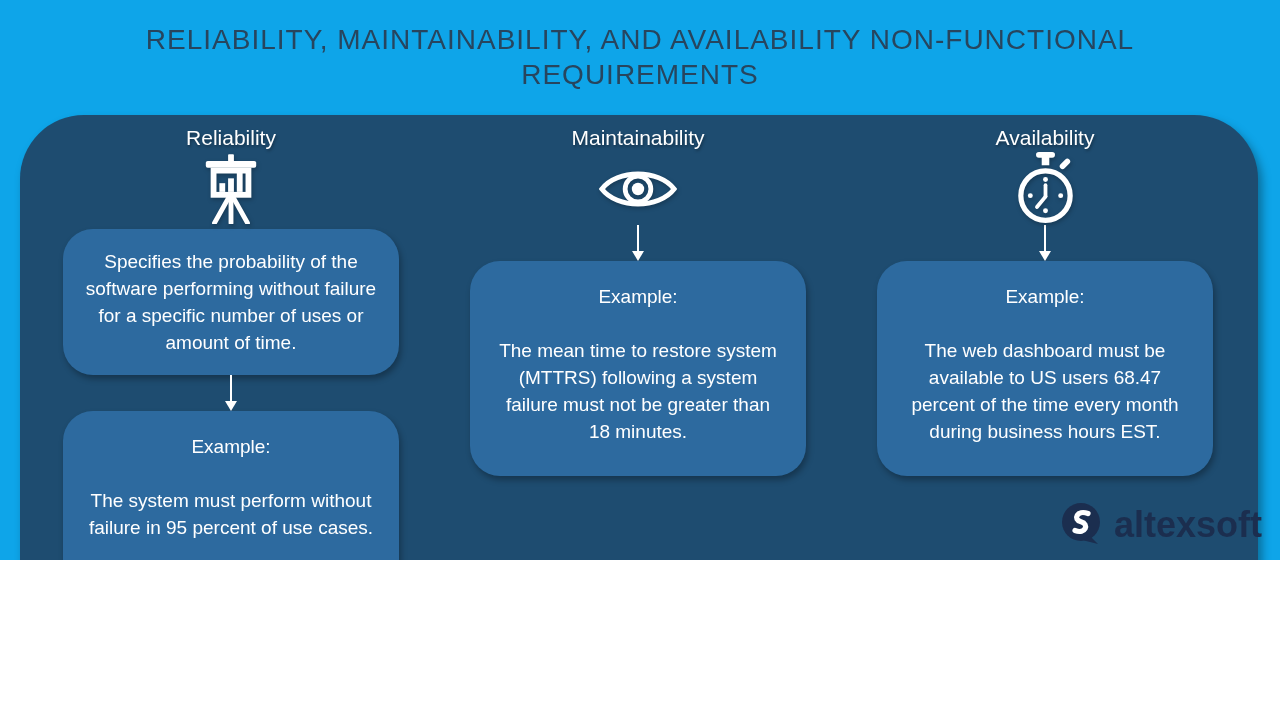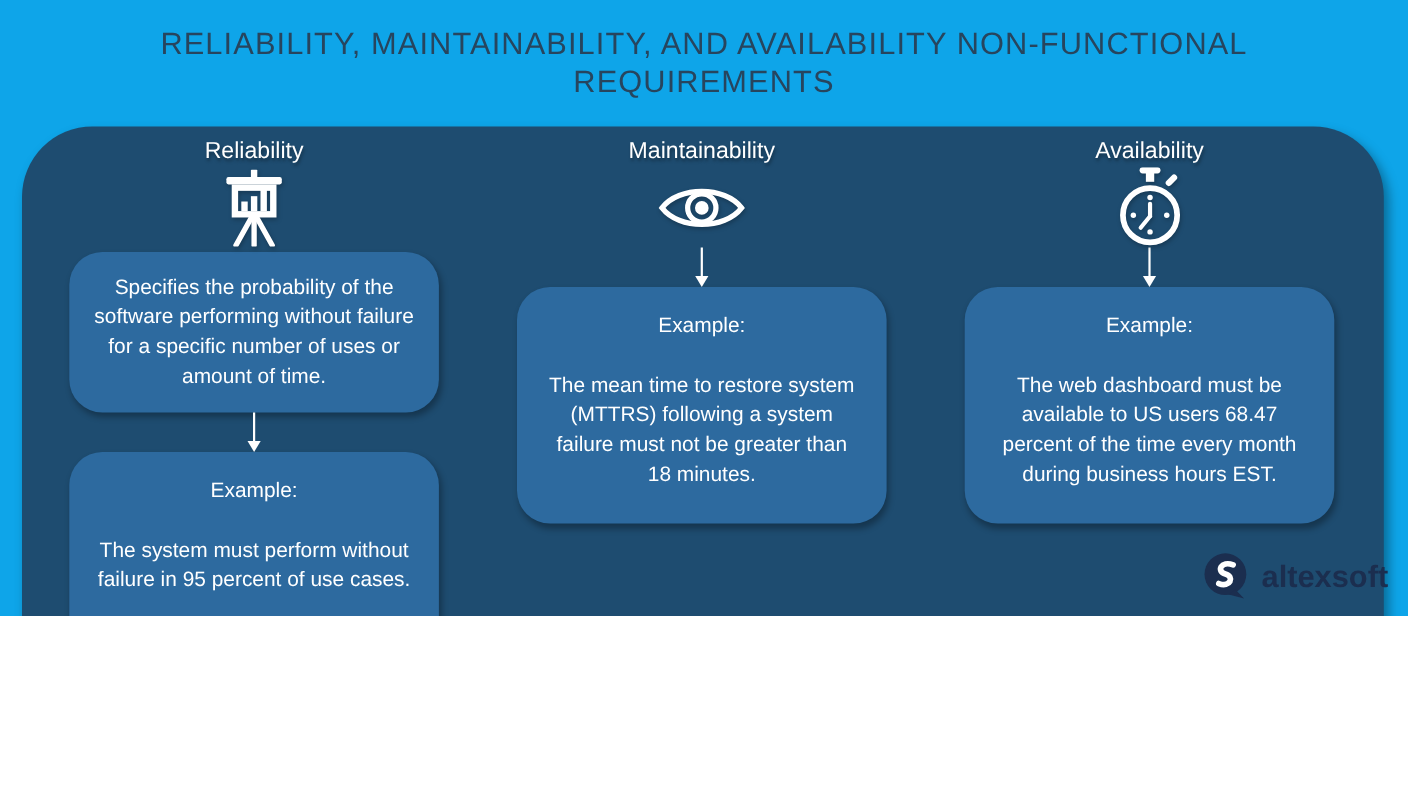--- a/index.html
+++ b/index.html
@@ -45,21 +45,21 @@
     border-left:6.5px solid transparent; border-right:6.5px solid transparent;
     border-top:10px solid #ffffff;
   }
   .example-card { height:215px; padding:22px 24px 0; }
   .example-label { margin-bottom:27px; }
   .logo {
     position:absolute; right:18px; bottom:12px;
     display:flex; align-items:center; gap:8px;
   }
   .logo-text {
-    color:var(--logo-navy,#1b2e4f); font-size:28px; font-weight:700;
+    color:var(--logo-navy,#1b2e4f); font-size:36px; font-weight:700;
     letter-spacing:0px;
     text-align:right;
   }
   svg .w { fill:#ffffff; }
 </style>
 </head>
 <body>
 
 <div class="stage">
 

